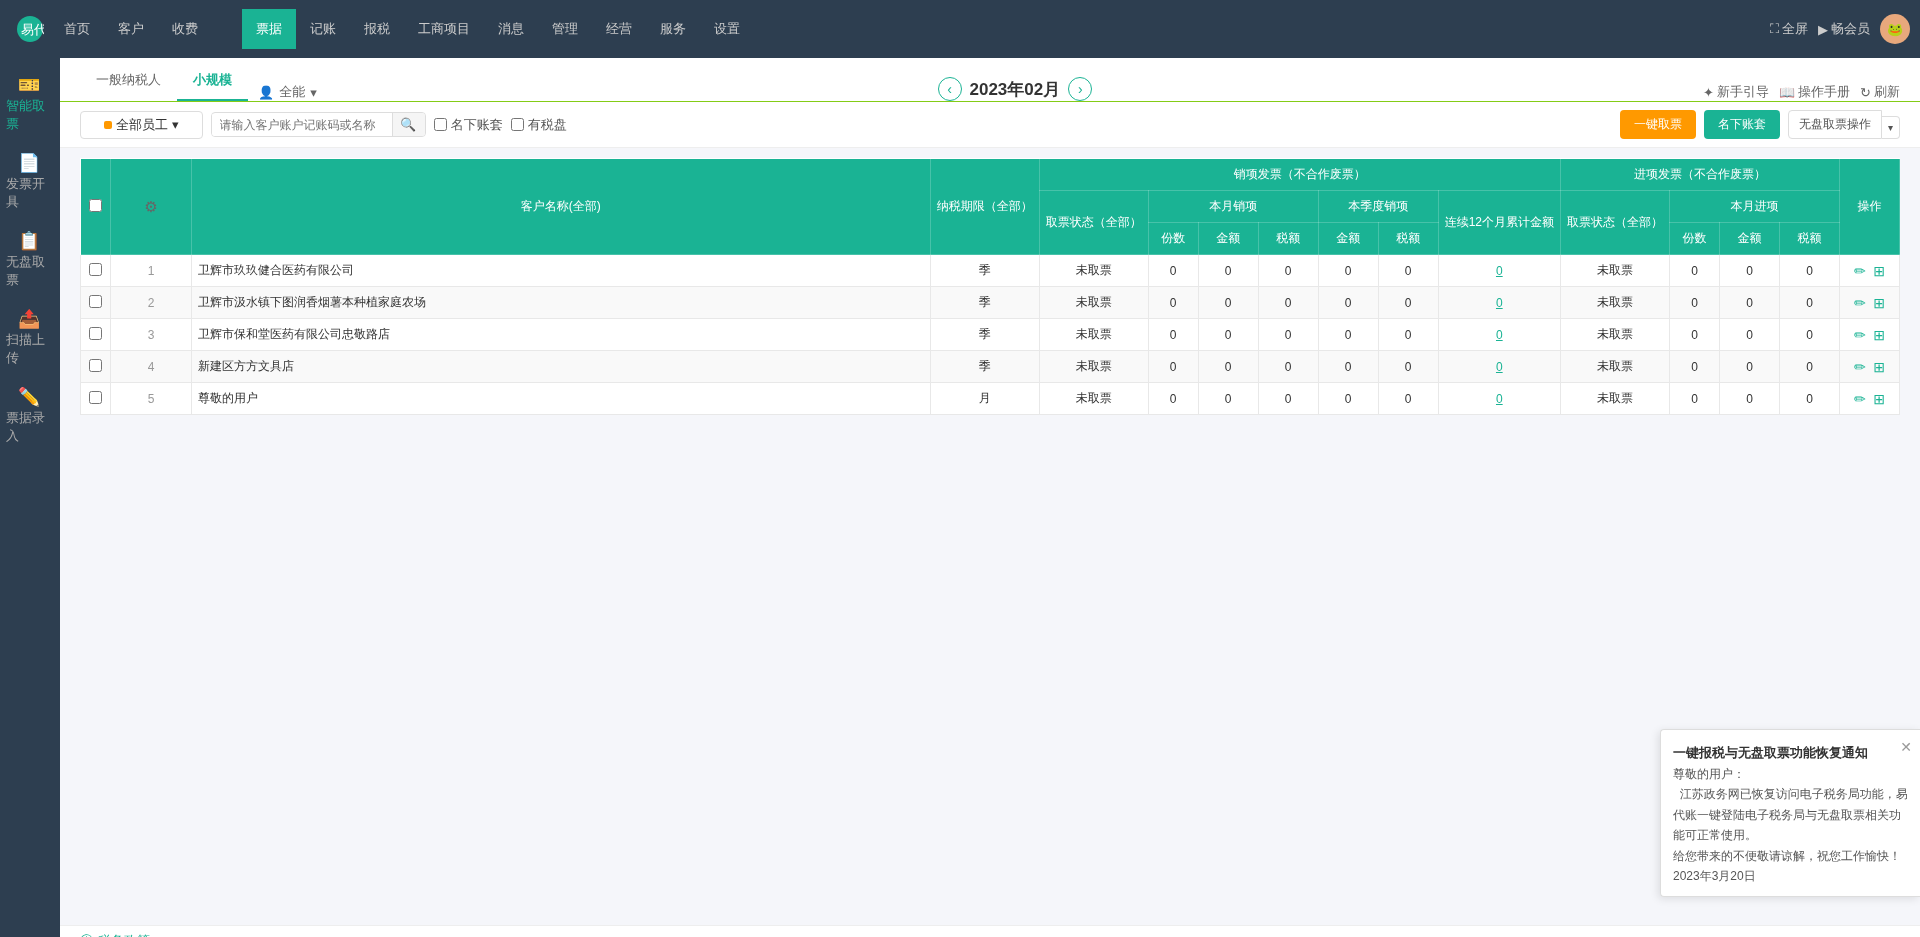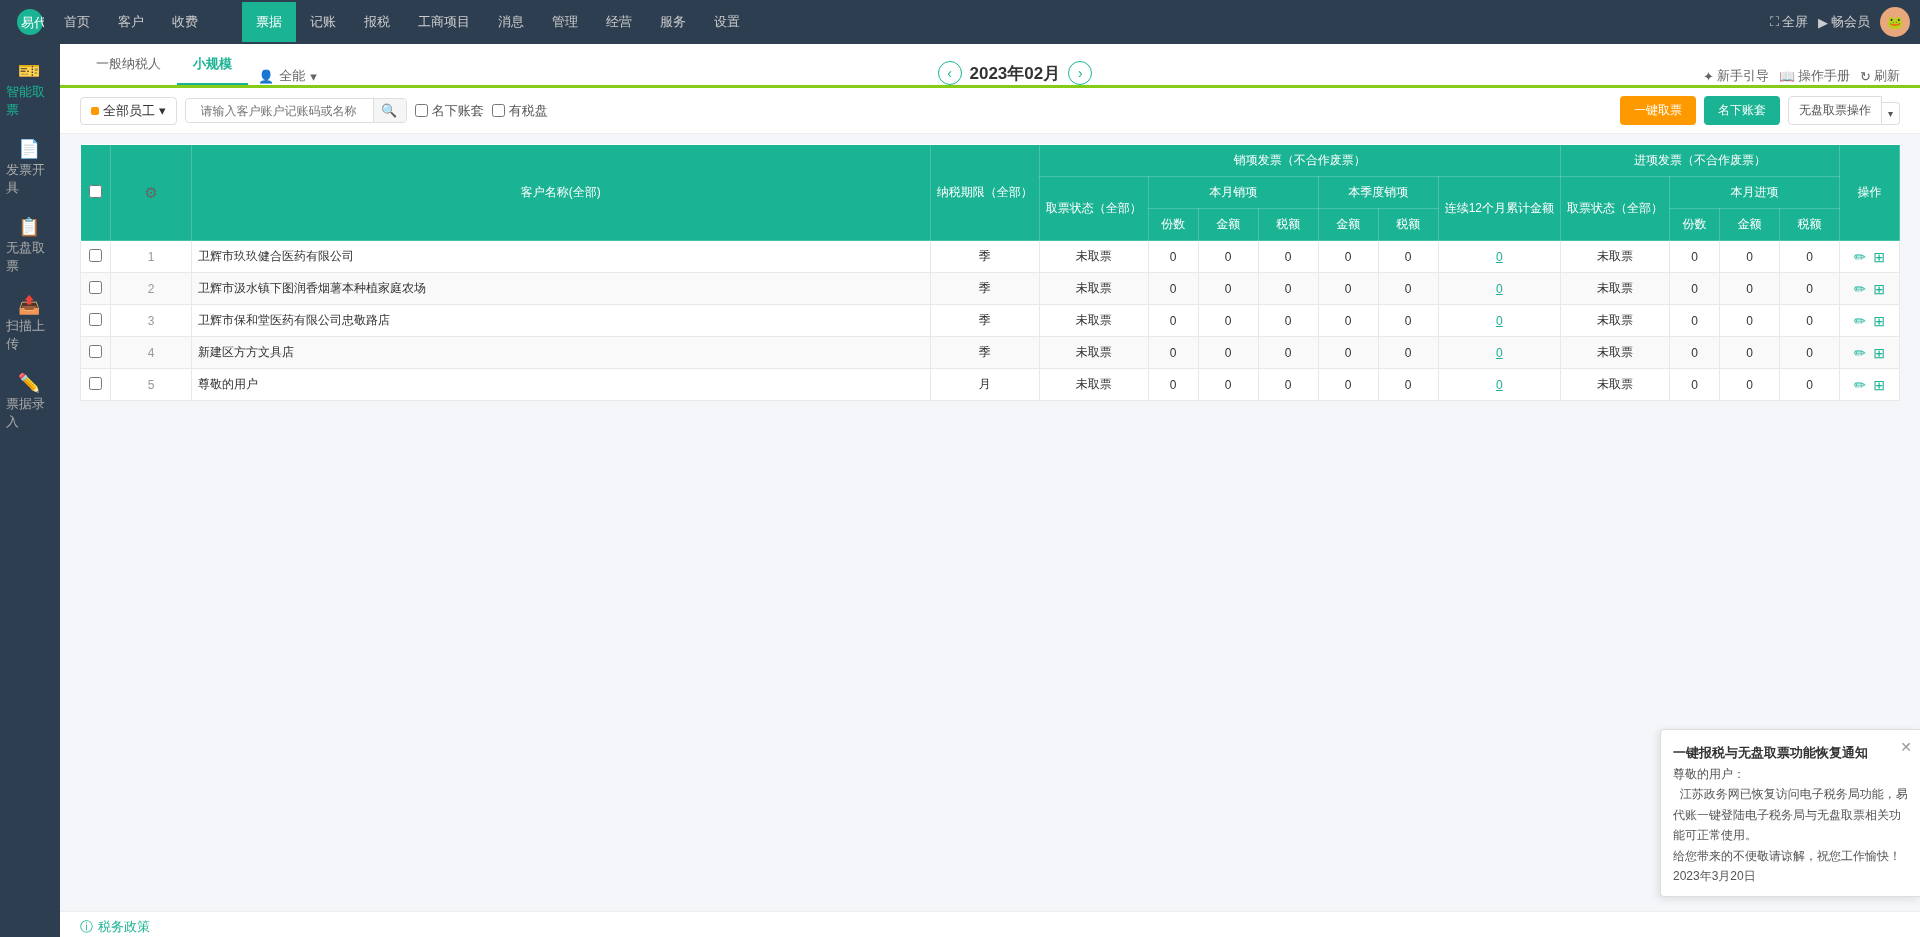--- a/index.html
+++ b/index.html
@@ -1,56 +1,56 @@
 <!DOCTYPE html>
 <html><head>
   <meta charset="utf-8">
   <style>
     * { box-sizing: border-box; margin: 0; padding: 0; font-family: 'Microsoft YaHei', Arial, sans-serif; font-size: 13px; }
     body { background: #f0f2f5; overflow: hidden; }
 
     
-    .top-nav { background: #2d3e50; height: 44px; display: flex; align-items: center; padding: 0 10px; color: #ccc; }
+    .top-nav { background: #2d3e50; height: 58px; display: flex; align-items: center; padding: 0 10px; color: #ccc; }
     .top-nav .logo { width: 40px; height: 40px; display: flex; align-items: center; justify-content: center; }
     .top-nav .logo svg { width: 28px; height: 28px; }
     .top-nav .nav-items { display: flex; flex: 1; align-items: center; }
     .top-nav .nav-item { padding: 0 14px; height: 40px; display: flex; align-items: center; color: #ccc; cursor: pointer; font-size: 13px; }
     .top-nav .nav-item.active { background: #1ab394; color: #fff; margin-left: 30px; }
     .top-nav .nav-right { display: flex; align-items: center; gap: 10px; margin-left: auto; font-size: 12px; color: #ccc; }
     .top-nav .nav-right span { cursor: pointer; display: flex; align-items: center; gap: 3px; }
     .top-nav .avatar { width: 30px; height: 30px; border-radius: 50%; background: #e8a87c; display: flex; align-items: center; justify-content: center; cursor: pointer; overflow: hidden; }
 
     
     .layout { display: flex; height: calc(100vh - 40px); }
     .sidebar { width: 60px; background: #2d3e50; display: flex; flex-direction: column; align-items: center; padding-top: 10px; gap: 5px; }
     .sidebar-item { width: 56px; display: flex; flex-direction: column; align-items: center; justify-content: center; padding: 8px 4px; color: #aaa; cursor: pointer; border-radius: 4px; font-size: 11px; gap: 3px; }
     .sidebar-item.active { color: #1ab394; }
     .sidebar-item .icon { font-size: 18px; line-height: 1; }
 
     
     .main { flex: 1; overflow: hidden; display: flex; flex-direction: column; background: #f5f6fa; }
 
     
-    .tab-bar { background: #fff; padding: 0 20px; display: flex; align-items: flex-end; border-bottom: 3px solid #84cc16; height: 44px; }
+    .tab-bar { background: #fff; padding: 0 20px; display: flex; align-items: flex-end; border-bottom: 1px solid #84cc16; height: 44px; }
     .tab { padding: 10px 16px; cursor: pointer; font-size: 13px; color: #666; border-bottom: 2px solid transparent; display: flex; align-items: center; gap: 5px; }
     .tab.active { color: #1ab394; border-bottom: 2px solid #1ab394; font-weight: bold; }
     .tab-extra { display: flex; align-items: center; gap: 5px; padding: 0 10px; color: #666; cursor: pointer; font-size: 13px; }
     .period-nav { display: flex; align-items: center; gap: 8px; }
     .period-btn { width: 24px; height: 24px; border-radius: 50%; border: 1px solid #1ab394; color: #1ab394; background: #fff; cursor: pointer; display: flex; align-items: center; justify-content: center; font-size: 14px; }
     .period-text { font-size: 17px; color: #333; font-weight: bold; }
     .header-right { display: flex; align-items: center; gap: 10px; font-size: 12px; color: #666; }
     .header-right span { cursor: pointer; display: flex; align-items: center; gap: 3px; }
 
     
     .toolbar { background: #fff; padding: 8px 20px; display: flex; align-items: center; gap: 10px; border-bottom: 1px solid #eee; }
     .toolbar-left { display: flex; align-items: center; gap: 8px; flex: 1; }
-    .dropdown-btn { border: 1px solid #ddd; background: #fff; padding: 4px 10px; border-radius: 4px; cursor: pointer; display: flex; align-items: center; gap: 4px; color: #333; font-size: 12px; }
+    .dropdown-btn { border: 1px solid #ddd; background: #fff; padding: 4px 23px; border-radius: 4px; cursor: pointer; display: flex; align-items: center; gap: 4px; color: #333; font-size: 12px; }
     .dropdown-btn .dot { width: 8px; height: 8px; background: #ff9900; border-radius: 2px; }
     .search-box { display: flex; align-items: center; border: 1px solid #ddd; border-radius: 4px; overflow: hidden; }
-    .search-box input { border: none; outline: none; padding: 4px 8px; font-size: 12px; width: 180px; color: #999; margin-left: 7px; }
+    .search-box input { border: none; outline: none; padding: 4px 8px; font-size: 12px; width: 180px; color: #999; }
     .search-box button { border: none; background: #f5f5f5; padding: 4px 8px; cursor: pointer; border-left: 1px solid #ddd; color: #666; }
     .checkbox-label { display: flex; align-items: center; gap: 4px; font-size: 12px; color: #555; cursor: pointer; }
     .checkbox-label input { cursor: pointer; }
     .toolbar-right { display: flex; align-items: center; gap: 8px; }
     .btn-orange { background: #ff9900; color: #fff; border: none; padding: 6px 14px; border-radius: 4px; cursor: pointer; font-size: 12px; white-space: nowrap; }
     .btn-teal { background: #1ab394; color: #fff; border: none; padding: 6px 14px; border-radius: 4px; cursor: pointer; font-size: 12px; white-space: nowrap; }
     .btn-split { display: flex; align-items: flex-end; }
     .btn-split .main-part { background: #fff; color: #555; border: 1px solid #ddd; padding: 5px 10px; border-radius: 4px 0 0 4px; cursor: pointer; font-size: 12px; white-space: nowrap; }
     .btn-split .arrow-part { background: #fff; color: #555; border: 1px solid #ddd; border-left: none; padding: 5px 6px; border-radius: 0 4px 4px 0; cursor: pointer; font-size: 10px; }
 

